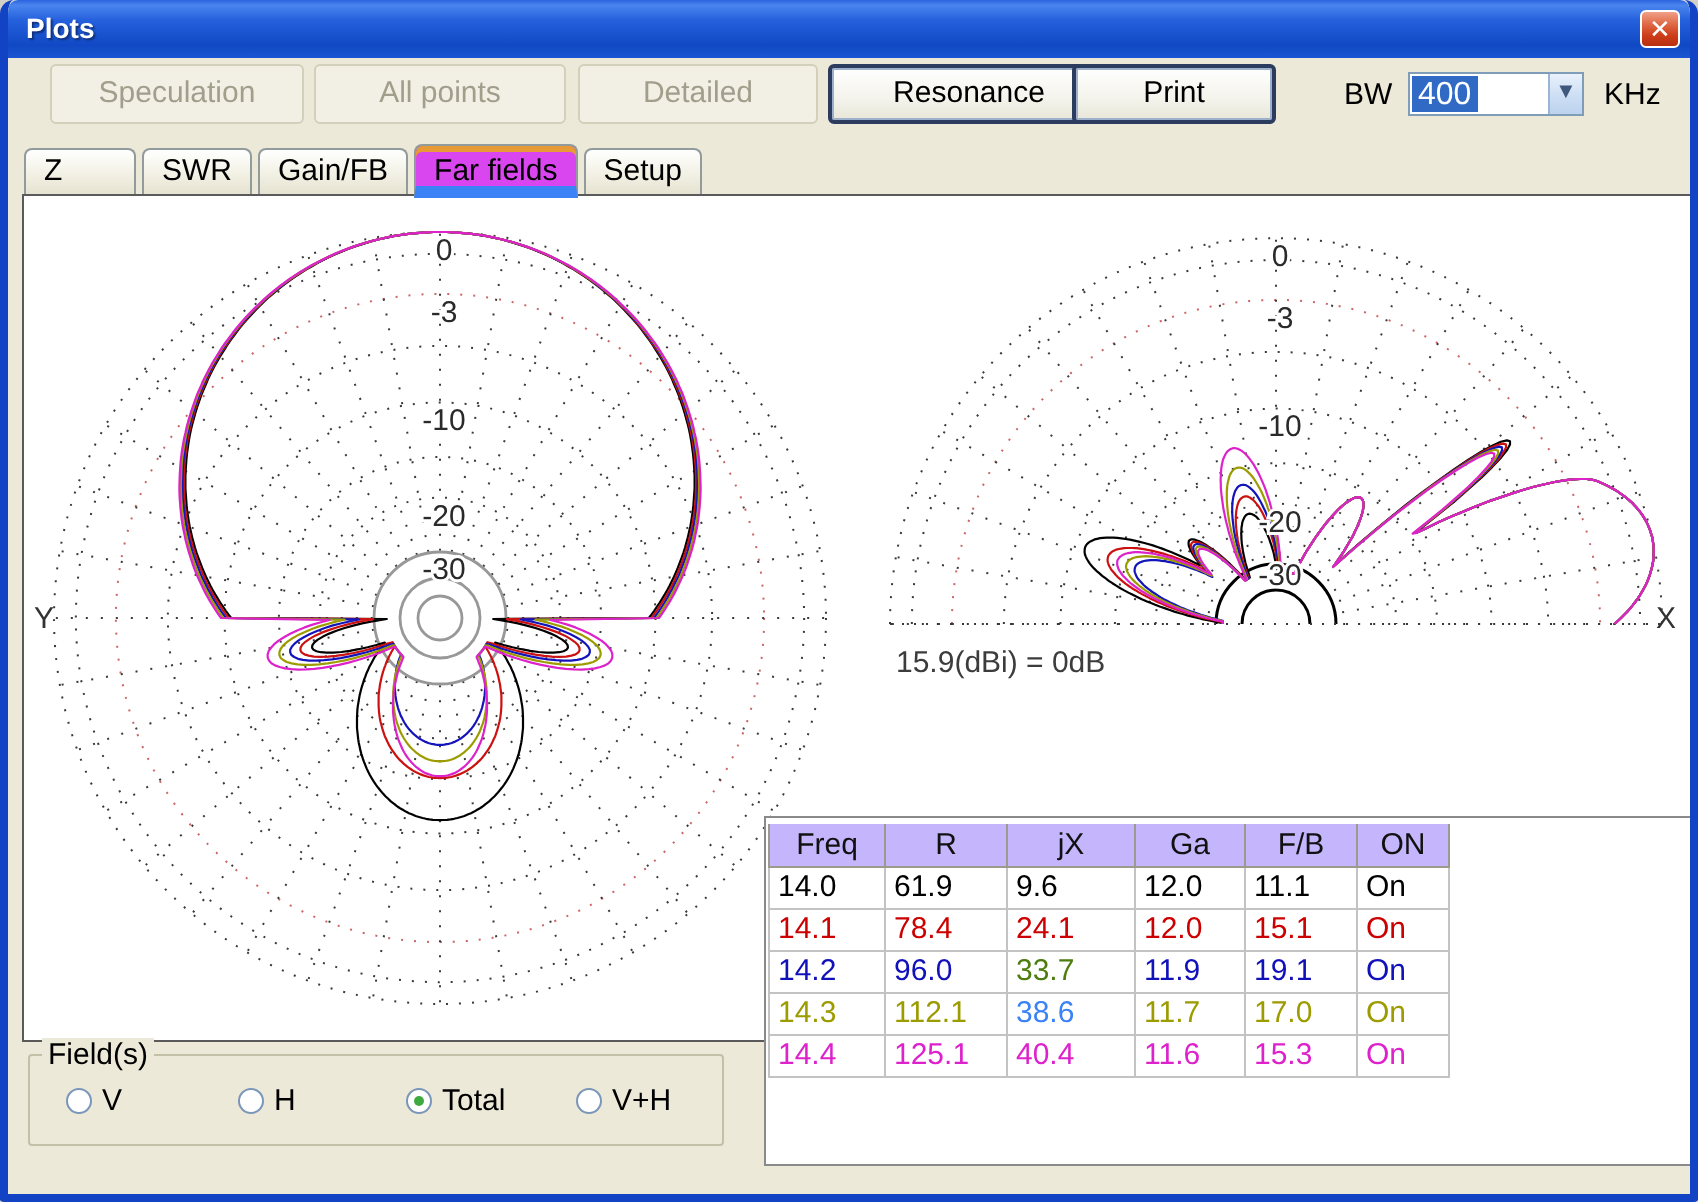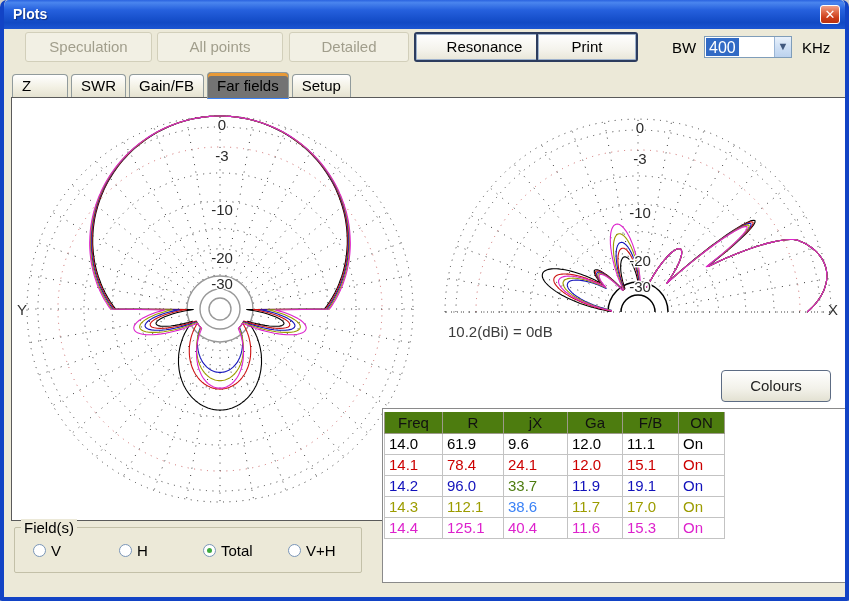--- a/index.html
+++ b/index.html
@@ -27,35 +27,35 @@
   .combo-val{position:absolute;left:1px;top:1px;height:18px;padding:1px 3px;font-size:16px;background:#316ac5;color:#fff;}
   .combo-arrow{position:absolute;right:0;top:0;width:17px;height:20px;border-left:1px solid #9ab5d5;
       background:linear-gradient(180deg,#e9f1fb,#cfe0f5 50%,#bcd2ee);text-align:center;line-height:18px;
       color:#40587e;font-size:11px;}
   
   .tabs{position:absolute;left:8px;top:71px;height:27px;display:flex;align-items:flex-end;}
   .tab{position:relative;height:24px;margin-right:3px;border:1px solid #919b9c;border-bottom:none;
       border-radius:4px 4px 0 0;background:linear-gradient(180deg,#ffffff,#f2f0e3 55%,#e4e1cf);
       font-size:15px;color:#000;text-align:center;line-height:22px;padding:0 9px;cursor:pointer;}
   .tab.t0{width:56px;text-align:left;}
-  .tab.active{height:27px;line-height:25px;background:#737373;z-index:5;
-      box-shadow:inset 0 3px 0 #e89a37;border-bottom:1px solid #3b82f6;margin-bottom:-1px;}
+  .tab.active{height:27px;line-height:25px;background:#d946ef;z-index:5;
+      box-shadow:inset 0 3px 0 #e89a37;border-bottom:6px solid #3b82f6;margin-bottom:-1px;}
   
   .plot-panel{position:absolute;left:7px;top:97px;width:836px;height:424px;background:#fff;border:1px solid #5a5a5a;}
   .caption{position:absolute;left:444px;top:323px;font-size:15px;color:#3c3c3c;z-index:4;}
   .axis-label{position:absolute;font-size:15px;color:#333;z-index:4;}
   .ylab{left:13px;top:301px;} .xlab{left:824px;top:301px;}
   .colours-btn{position:absolute;left:717px;top:370px;width:110px;height:32px;z-index:6;
       background:linear-gradient(180deg,#ffffff,#f2f1e9 60%,#e3e1d2);border:1px solid #5d6c84;border-radius:4px;
       font-size:15px;color:#222;text-align:center;line-height:29px;cursor:pointer;}
   
   .table-panel{position:absolute;left:378px;top:408px;width:467px;height:175px;background:#fff;
       border:1px solid #8a8a8a;z-index:7;}
   table.grid{border-collapse:collapse;margin:1px 0 0 1px;}
-  table.grid th{background:#4d7c0f;border:1px solid #9c9a8a;border-top:2px solid #fff;
+  table.grid th{background:#c4b5fd;border:1px solid #9c9a8a;border-top:2px solid #fff;
       font-size:15px;font-weight:normal;color:#111;height:22px;margin-left:20px;}
   table.grid td{border:1px solid #c3c3c3;font-size:15px;height:21px;padding:0 0 0 4px;background:#fff;cursor:default;}
   td.sel{background:#3a69c4;color:#001133;}
   
   .groupbox{position:absolute;left:10px;top:527px;width:348px;height:46px;border:1px solid #c3c0a8;border-radius:2px;z-index:7;}
   .gb-label{position:absolute;left:6px;top:-9px;background:#ece9d8;padding:0 3px;font-size:15px;color:#000;}
   .radio-row{position:absolute;left:0;top:14px;width:100%;height:18px;}
   .radio{position:absolute;display:flex;align-items:center;cursor:pointer;}
   .r0{left:18px;} .r1{left:104px;} .r2{left:188px;} .r3{left:273px;}
   .radio .circle{width:13px;height:13px;border-radius:50%;border:1px solid #7a96b8;background:#fff;
@@ -189,23 +189,22 @@
         <text x="628" y="120.22765263429999" text-anchor="middle">-10</text>
         <text x="210" y="164.81928053516526" text-anchor="middle">-20</text>
         <text x="628" y="167.81928053516526" text-anchor="middle">-20</text>
         <text x="210" y="191.39472848247715" text-anchor="middle">-30</text>
         <text x="628" y="194.39472848247715" text-anchor="middle">-30</text>
       </svg>
   </div>
 
   <span class="axis-label ylab">Y</span>
   <span class="axis-label xlab">X</span>
-  <div class="caption">10.2(dBi) = 0dB</div>
-
-  <div class="colours-btn">Colours</div>
+  <div class="caption">15.9(dBi) = 0dB</div>
+
 
   <div class="table-panel">
     <table class="grid">
       <thead>
           <tr id="thead-row">
             <th style="width: 58px;">Freq</th>
             <th style="width: 61px;">R</th>
             <th style="width: 64px;">jX</th>
             <th style="width: 55px;">Ga</th>
             <th style="width: 56px;">F/B</th>

